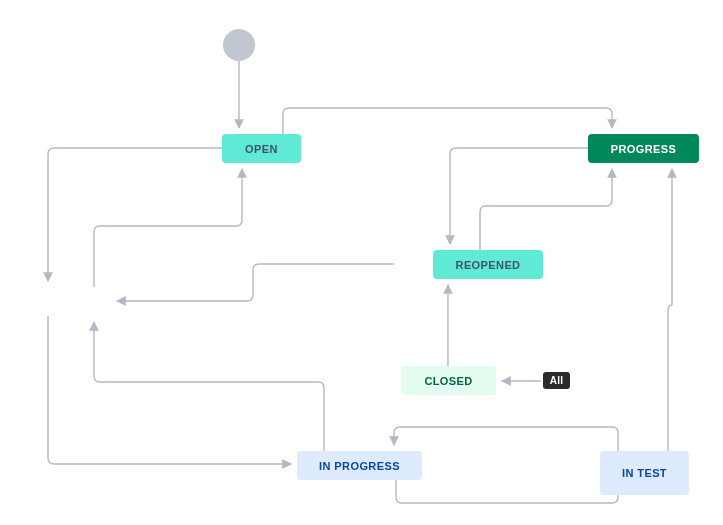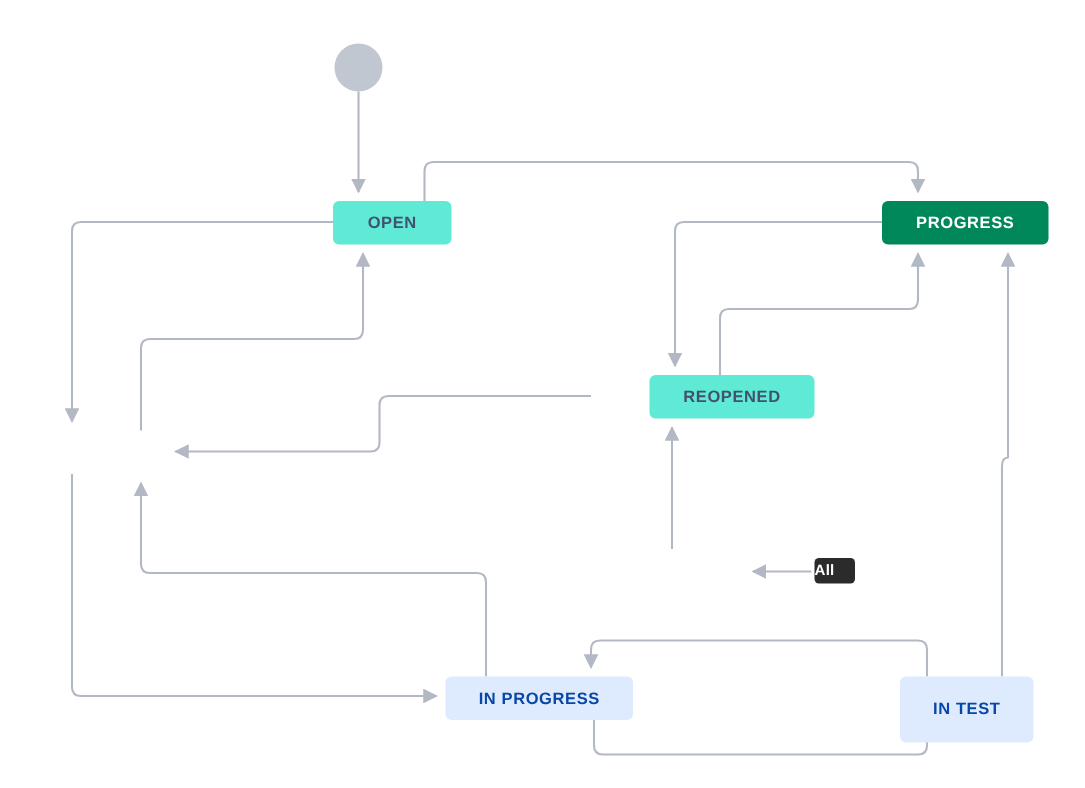--- a/index.html
+++ b/index.html
@@ -56,21 +56,21 @@
   .start-node {
     position: absolute;
     border-radius: 50%;
     background: #c1c7d0;
   }
   .badge {
     position: absolute;
     box-sizing: border-box;
     display: flex;
     align-items: center;
-    justify-content: flex-start;
+    justify-content: center;
     border-radius: 3px;
     background: #2b2b2b;
     color: #ffffff;
     font-size: 10px;
     font-weight: bold;
     letter-spacing: 0.2px;
     white-space: nowrap;
     user-select: none;
   }
 </style>
@@ -126,20 +126,23 @@
 
   <div class="node node-green" style="left:588px; top:134px; width:111px; height:29px;">
     <span>PROGRESS</span>
   </div>
 
   <div class="node node-grey" style="left:394px; top:250px; width:110px; height:29px;margin-left:39px;">
     <span>REOPENED</span>
   </div>
 
 
+  <div class="node node-lightgreen" style="left:401px; top:366px; width:95px; height:29px;">
+    <span>CLOSED</span>
+  </div>
 
   <div class="node node-blue" style="left:297px; top:451px; width:125px; height:29px;">
     <span>IN PROGRESS</span>
   </div>
 
   <div class="node node-blue" style="left:600px; top:451px; width:89px; height:44px;">
     <span>IN TEST</span>
   </div>
 
   <div class="badge" style="left:543px; top:372px; width:27px; height:17px;">

